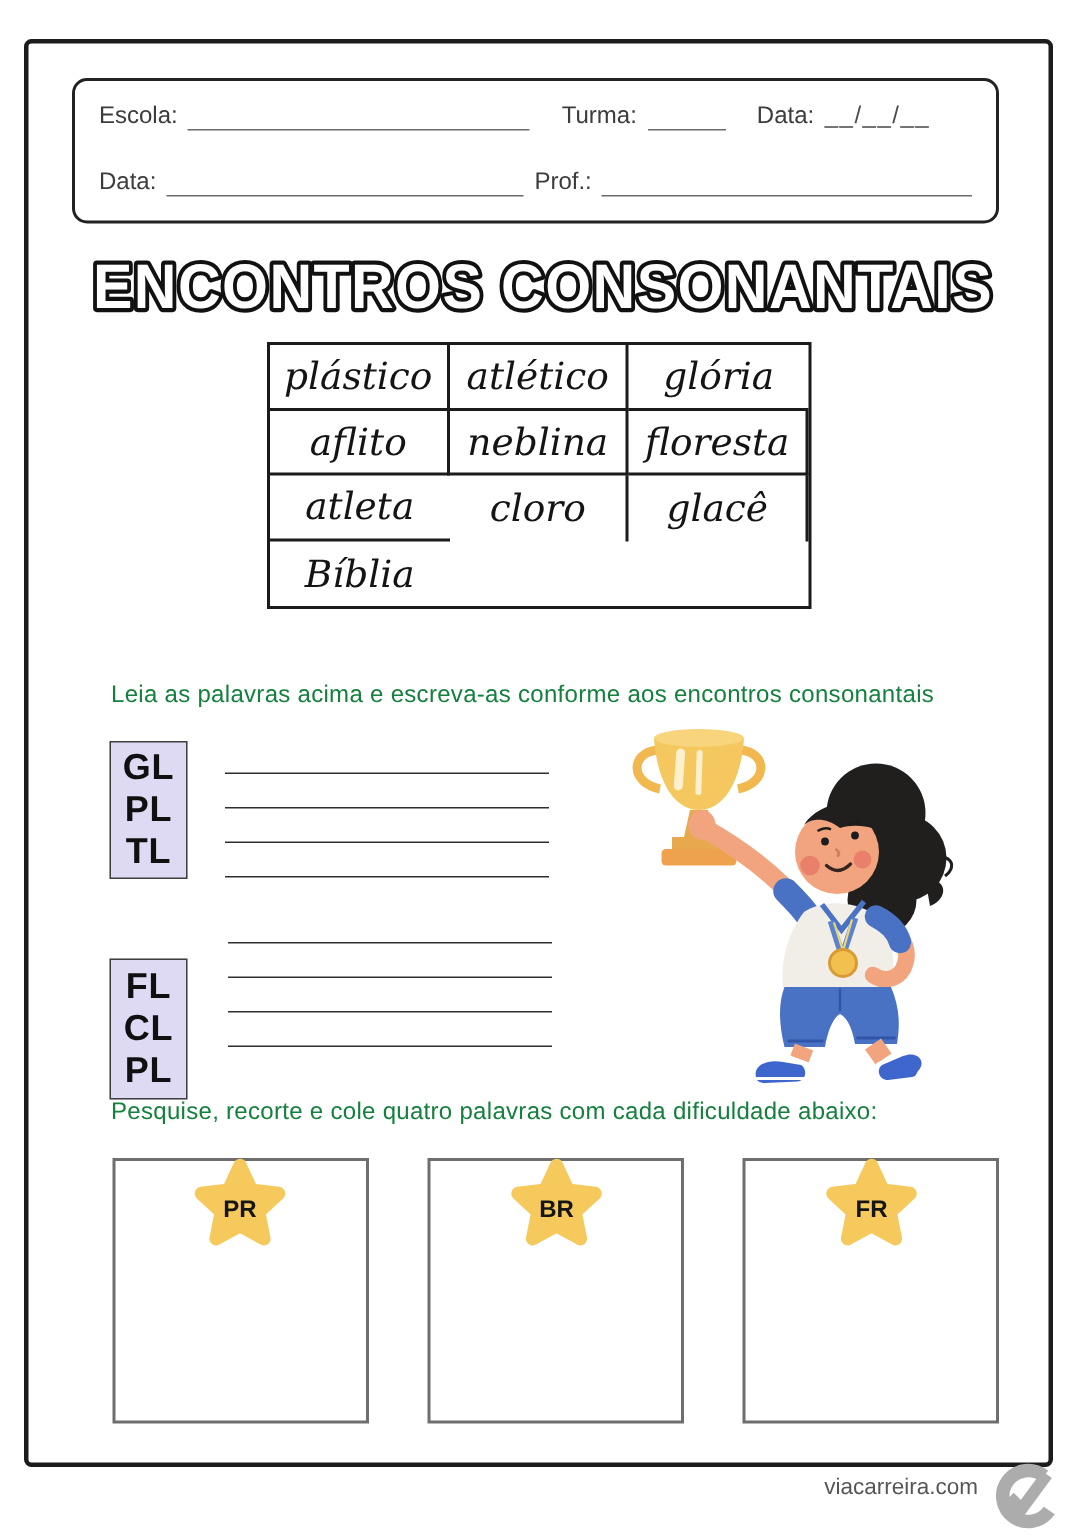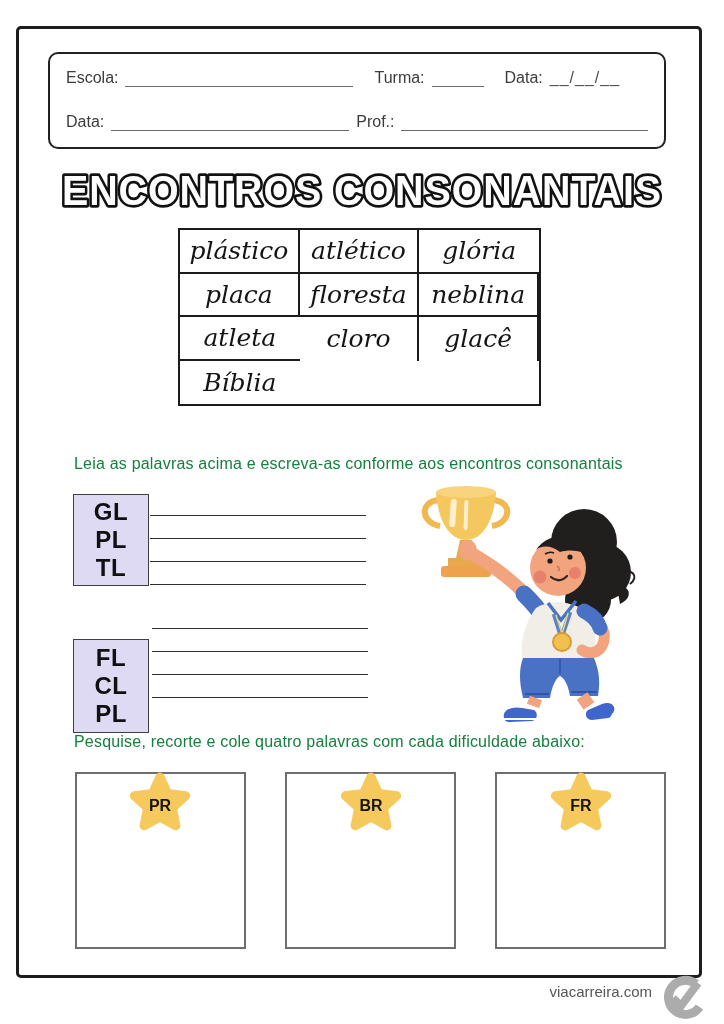--- a/index.html
+++ b/index.html
@@ -54,21 +54,21 @@
   }
   .word-cell.last-col { border-right: none; }
   .word-cell.last-row { border-bottom: none; }
 
   .instruction {
     font-size: 16px; color: #15803d; letter-spacing: .2px;
   }
 
   
   .group-box {
-    width: 76px; background: #dedaf4;
+    width: 52px; background: #dedaf4;
     border: 1.6px solid #3f3f3f; box-sizing: border-box;
     display: flex; flex-direction: column; align-items: center; justify-content: center;
   }
   .group-letter {
     font-size: 24px; font-weight: bold; color: #101010; line-height: 28px;
     letter-spacing: .5px;
   }
   .write-rule { border-bottom: 1.8px solid #2e2e2e; height: 0; }
 
   
@@ -110,23 +110,23 @@
 </div>
 
 <svg class="abs title-svg" width="664" height="62" viewBox="0 0 664 62">
   <text x="332" y="45" text-anchor="middle" font-family="Liberation Sans, sans-serif" font-weight="bold" font-size="42" letter-spacing="1" textLength="600" lengthAdjust="spacingAndGlyphs" fill="#ffffff" stroke="#111111" stroke-width="5.5" stroke-linejoin="round" paint-order="stroke">ENCONTROS CONSONANTAIS</text>
 </svg>
 
 <div class="abs word-table">
   <div class="word-cell">plástico</div>
   <div class="word-cell">atlético</div>
   <div class="word-cell last-col">glória</div>
-  <div class="word-cell">placa</div>
+  <div class="word-cell">aflito</div>
+  <div class="word-cell">neblina</div>
   <div class="word-cell">floresta</div>
-  <div class="word-cell">neblina</div>
   <div class="word-cell last-col">atleta</div>
   <div class="word-cell last-row">cloro</div>
   <div class="word-cell last-row">glacê</div>
   <div class="word-cell last-col last-row">Bíblia</div>
 </div>
 
 <div class="abs instruction" style="left:74px; top:455px; width:610px;">Leia as palavras acima e escreva-as conforme aos encontros consonantais</div>
 
 <div class="abs group-box" style="left:73px; top:494px; height:92px;">
   <span class="group-letter">GL</span>

